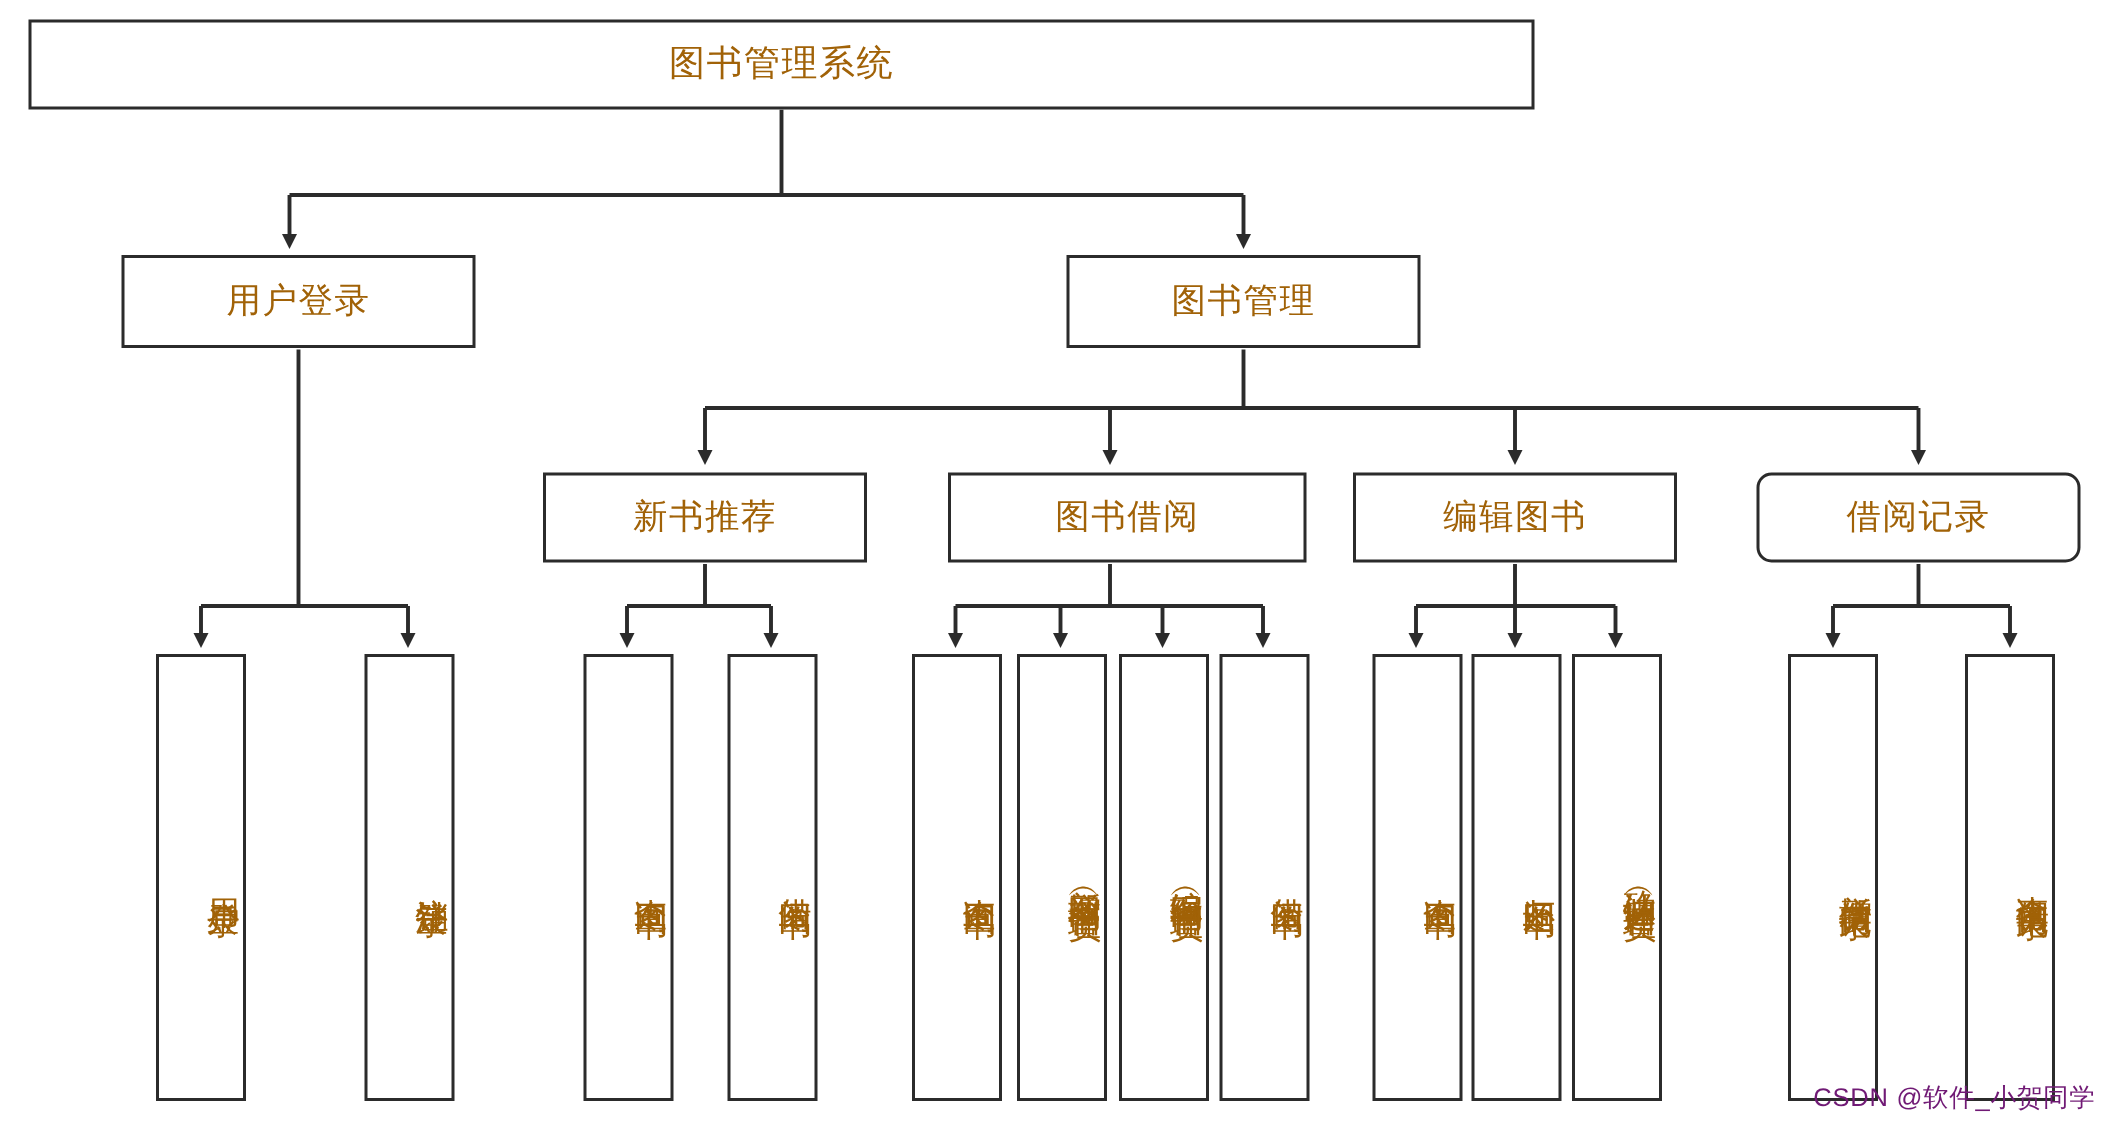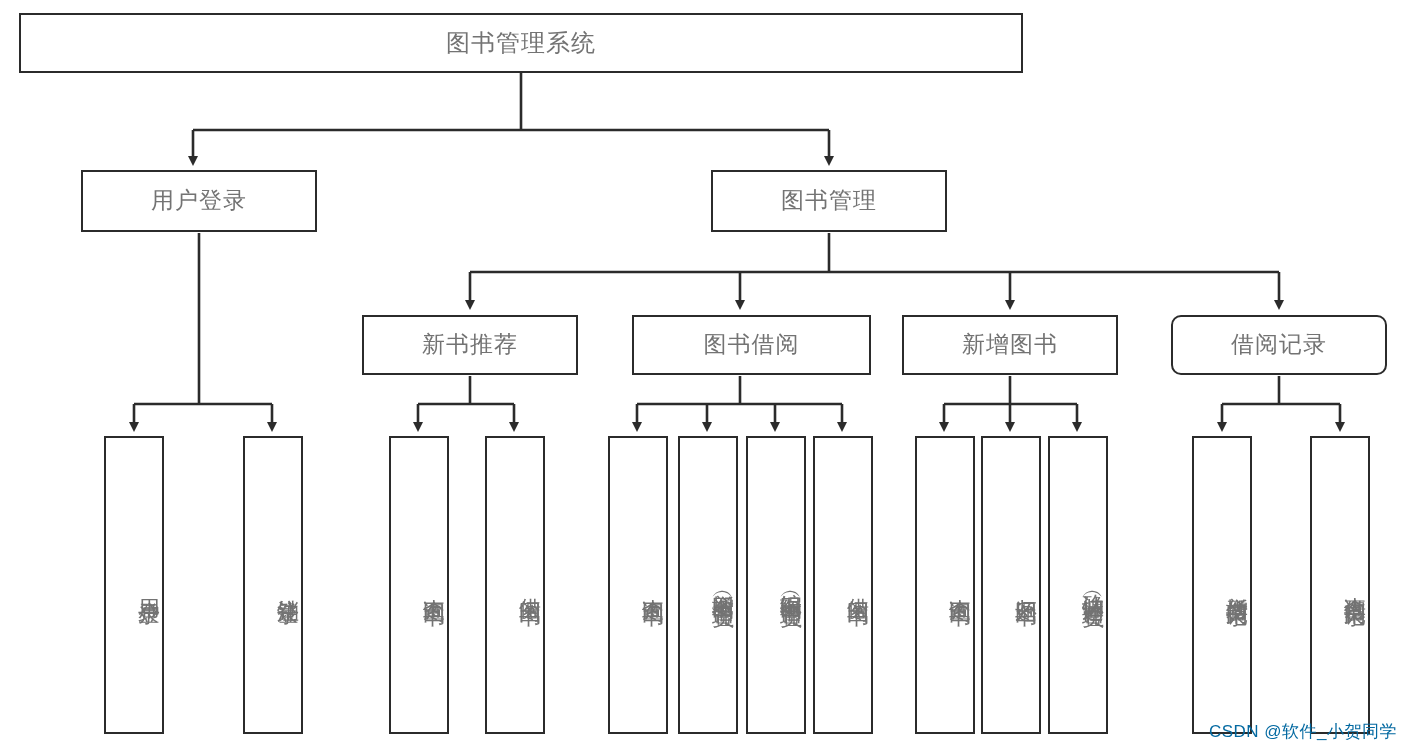--- a/index.html
+++ b/index.html
@@ -24,21 +24,21 @@
   }
   .node{
     position:absolute;
     box-sizing:border-box;
     border:2.5px solid #2b2b2b;
     background:#ffffff;
     display:flex;
     align-items:center;
     justify-content:center;
     text-align:left;
-    color:#737373;
+    color:#a16207;
     z-index:3;
   }
   
   .node.h{
     font-size:23px;
     line-height:1.2;
     letter-spacing:1px;
     writing-mode:horizontal-tb;
   }
   .node.root{ font-size:24px; }
@@ -56,21 +56,21 @@
   .node.v > span{
     display:block;
     writing-mode:vertical-rl;
     text-orientation:upright;
   }
   .watermark{
     position:absolute;
     right:8px;
     bottom:4px;
     font-size:17px;
-    color:#0369a1;
+    color:#701a75;
     white-space:nowrap;
     z-index:5;
     letter-spacing:0.5px;
   }
 </style>
 </head>
 <body>
 
 <div id="canvas">
 
@@ -138,21 +138,21 @@
 
   <div class="node h" style="left:711px; top:170px; width:236px; height:62px;">
     <span>图书管理</span>
   </div>
 
   <div class="node h" style="left:632px; top:315px; width:239px; height:60px;">
     <span>图书借阅</span>
   </div>
 
   <div class="node h" style="left:902px; top:315px; width:216px; height:60px;">
-    <span>新增图书</span>
+    <span>编辑图书</span>
   </div>
 
   <div class="node h" style="left:1171px; top:315px; width:216px; height:60px;border-radius:10px;">
     <span>借阅记录</span>
   </div>
 
   <div class="node v" style="left:104px; top:436px; width:60px; height:298px;">
     <span>用户登录</span>
   </div>
 

